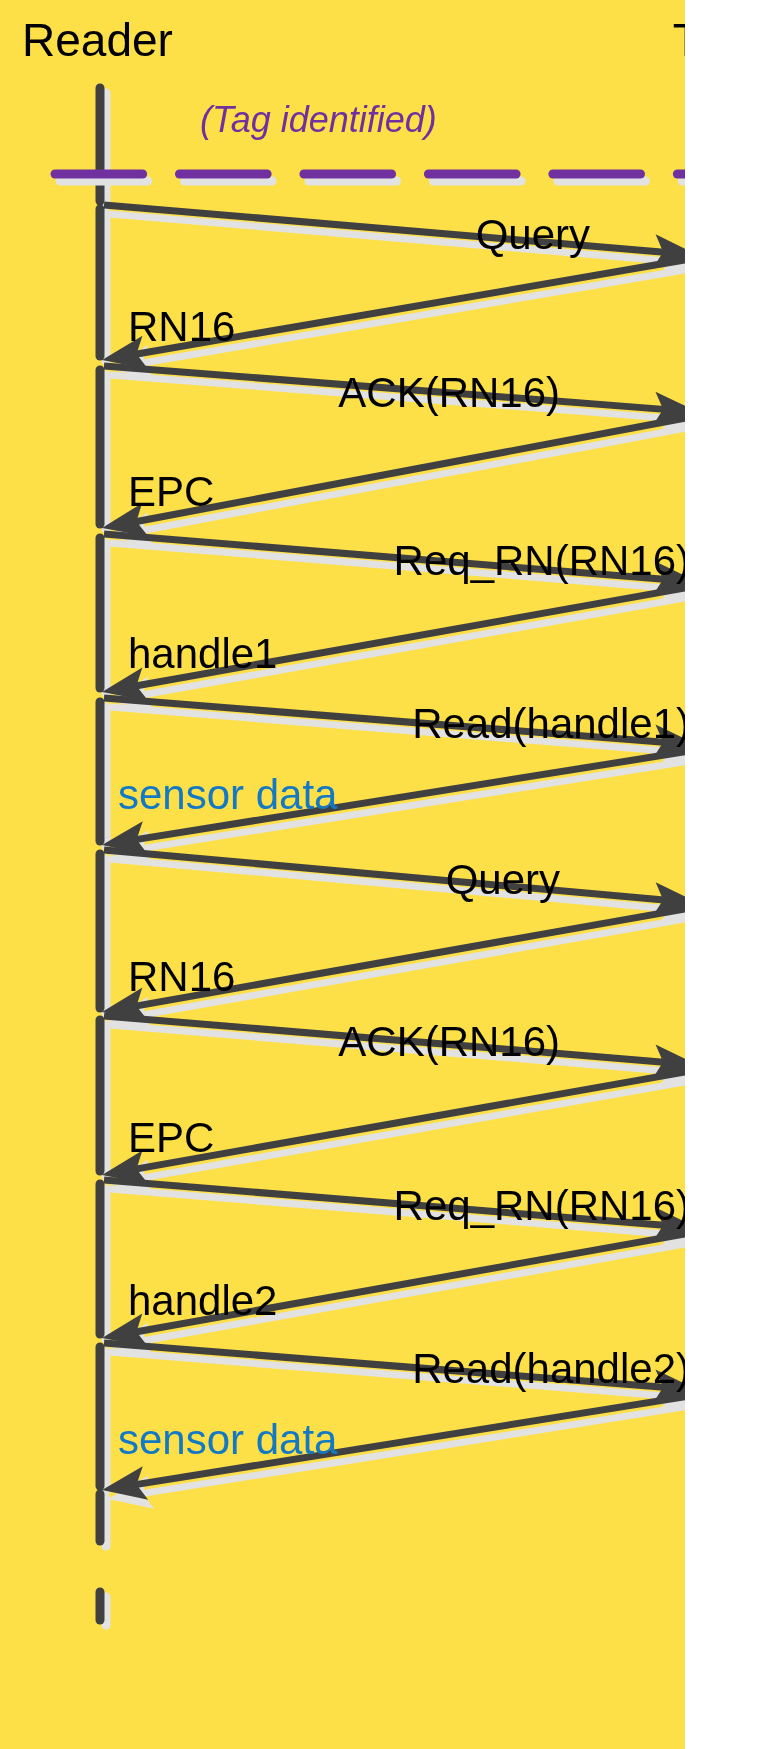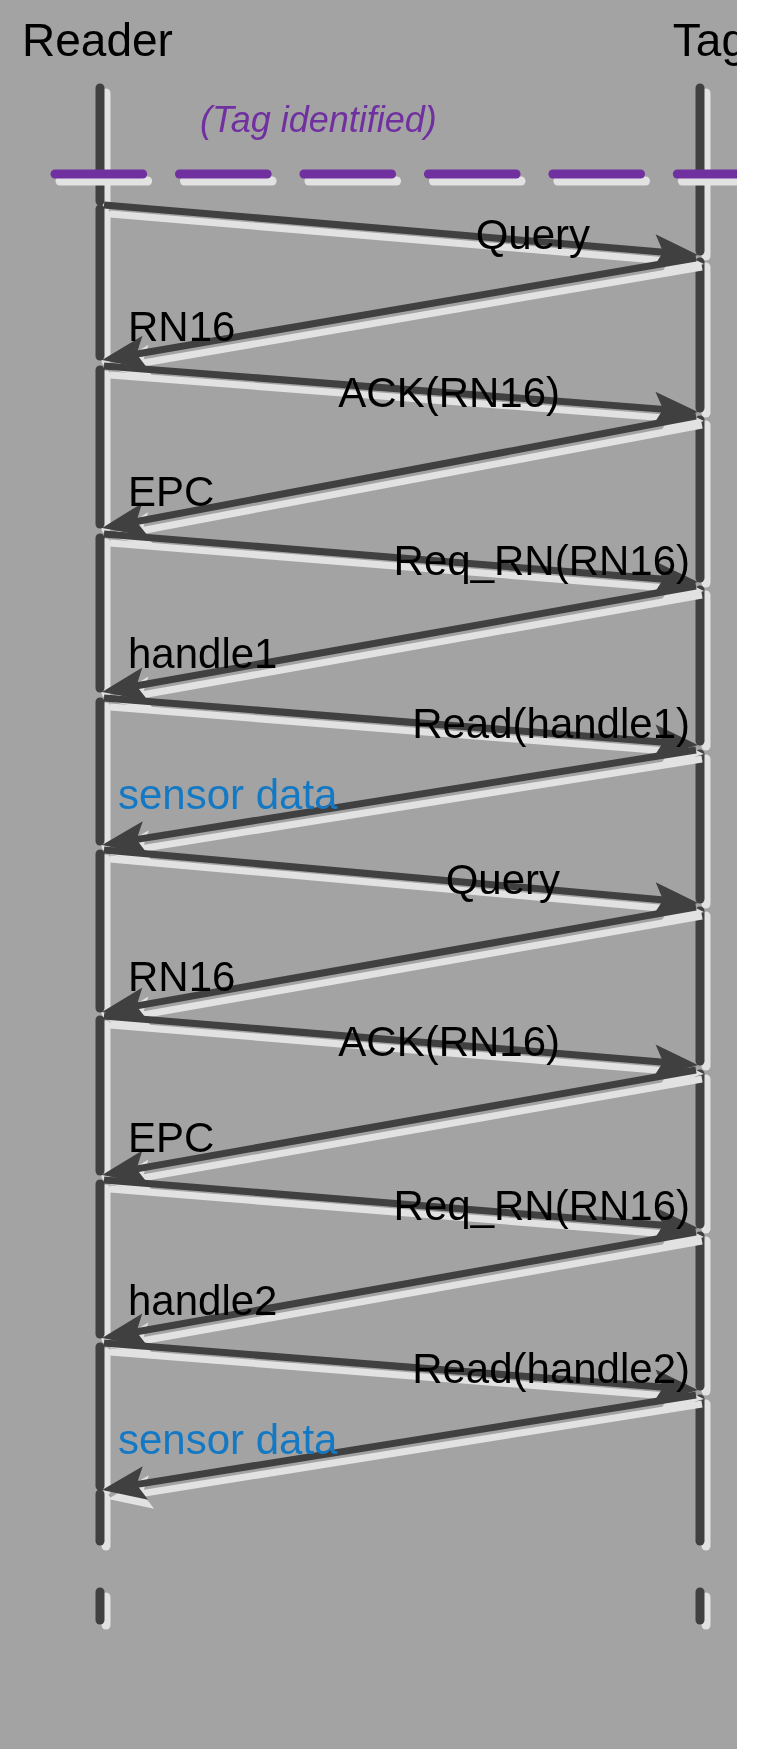--- a/index.html
+++ b/index.html
@@ -5,23 +5,23 @@
   html, body {
     margin: 0;
     padding: 0;
     background: #ffffff;
   }
   body {
     font-family: "Liberation Sans", sans-serif;
   }
   #diagram-root {
     position: relative;
-    width: 737px;
+    width: 685px;
     height: 1749px;
-    background: #a3a3a3;
+    background: #fde047;
     overflow: hidden;
   }
   #seq-svg {
     position: absolute;
     left: 0;
     top: 0;
     width: 769px;
     height: 1749px;
   }
   .actor-label {

